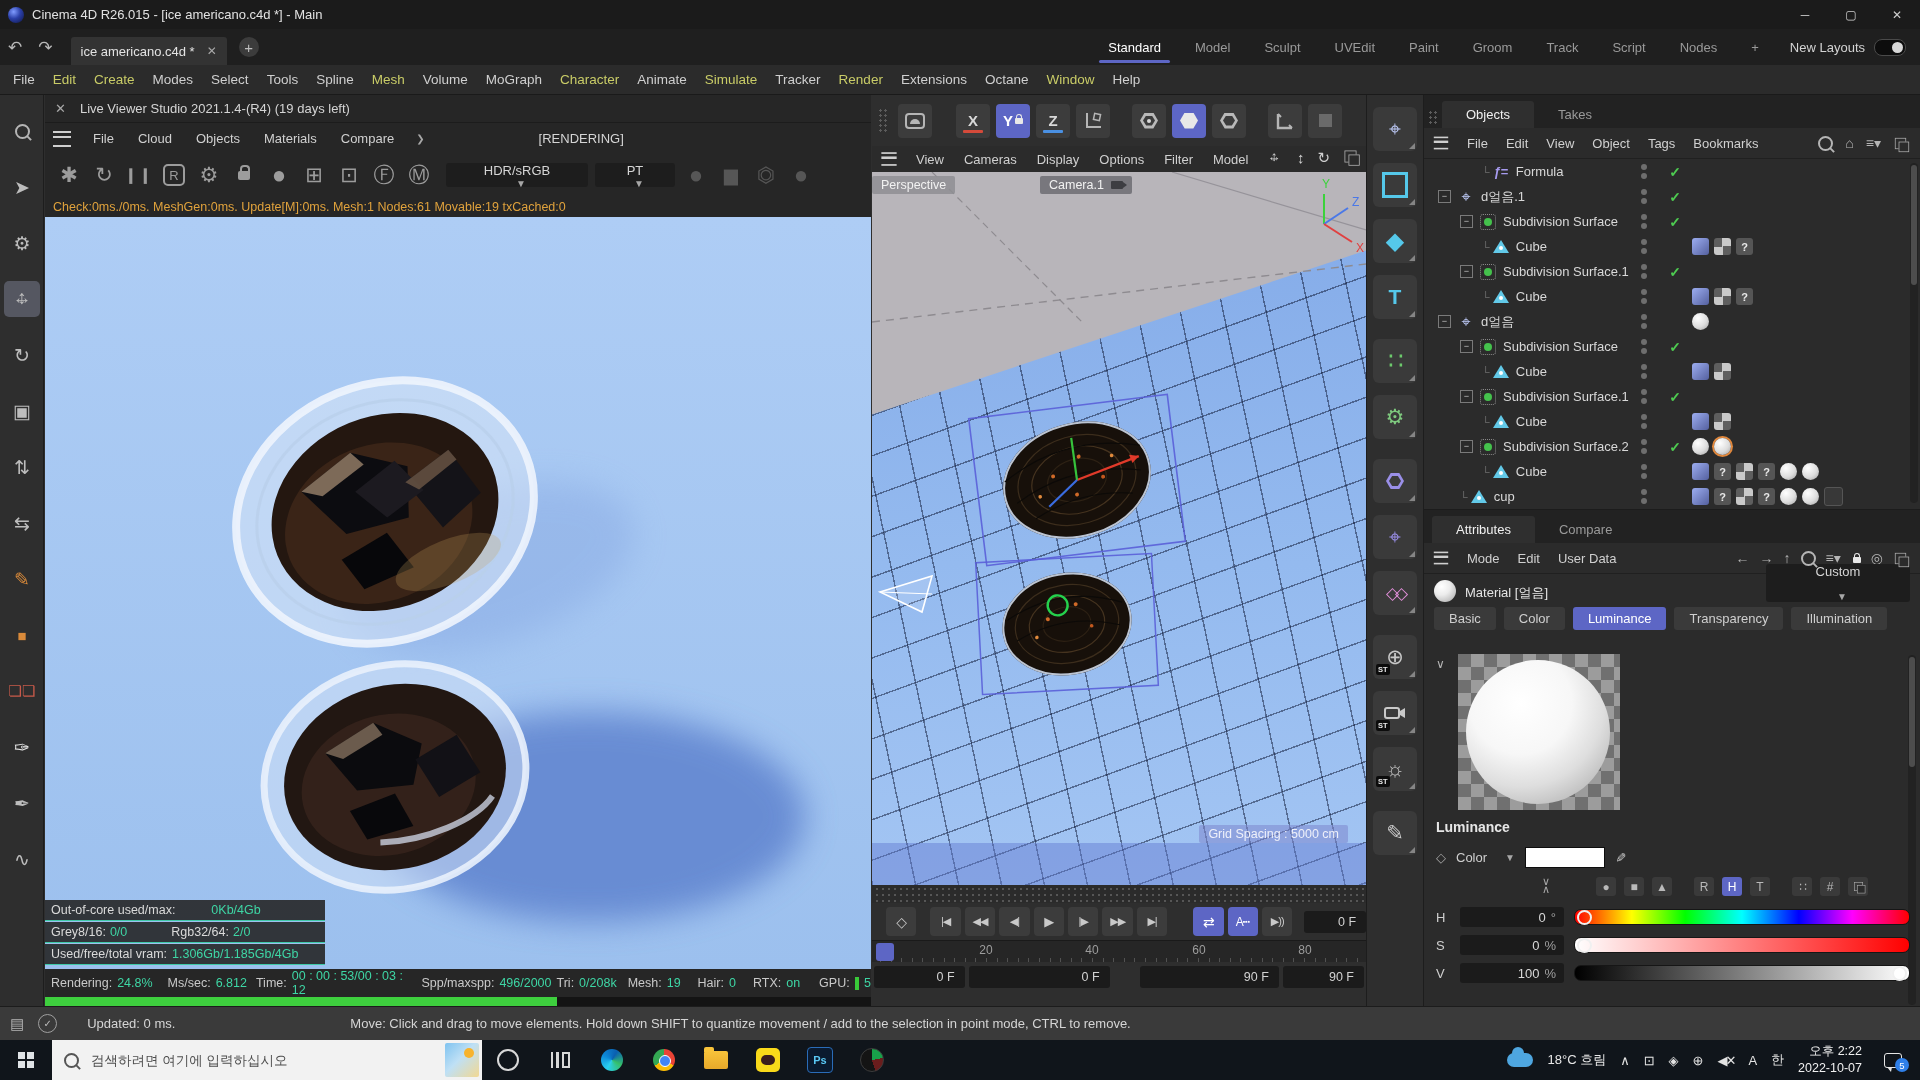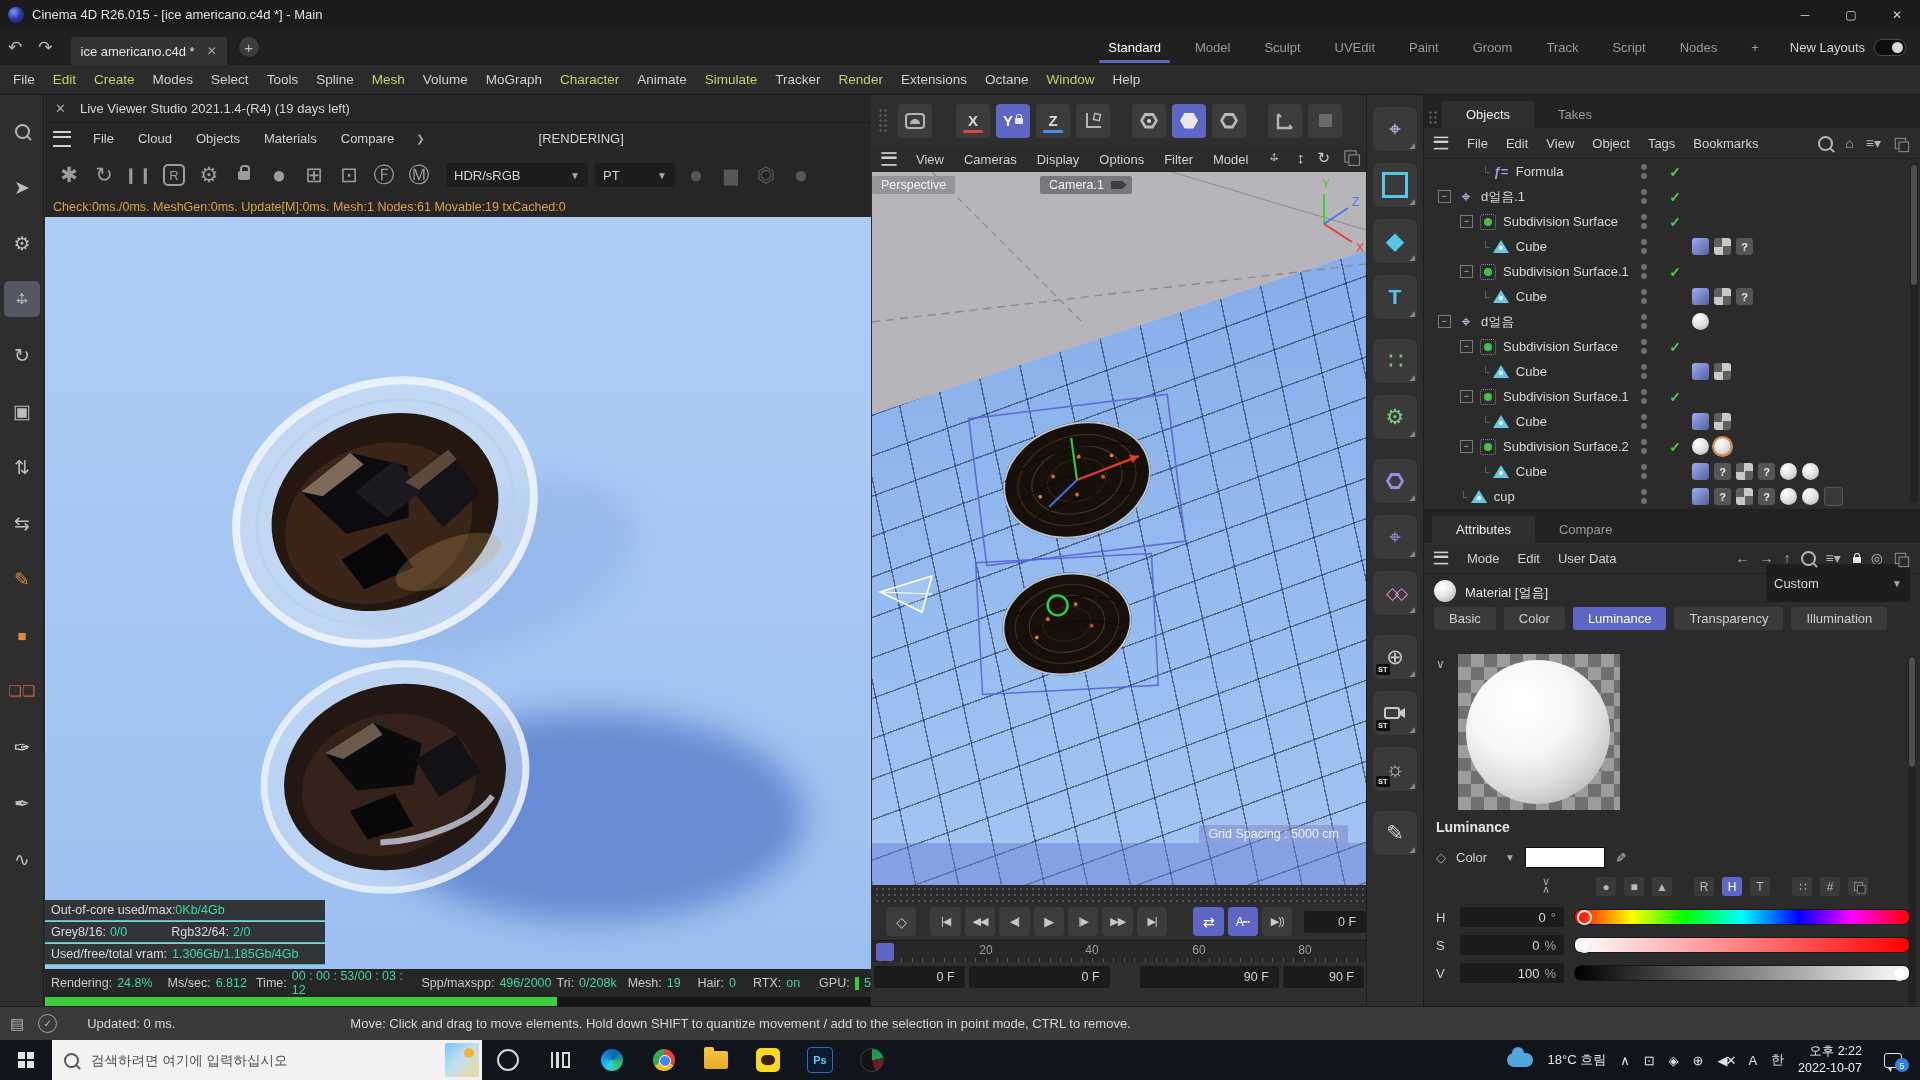--- a/index.html
+++ b/index.html
@@ -28,21 +28,21 @@
   .ws.active::after{content:"";position:absolute;left:8px;right:8px;bottom:2px;height:3px;background:#5d66c5;border-radius:2px;}
   #new-layouts{display:flex;align-items:center;gap:9px;padding:0 14px;color:#d3d3d3;}
   .toggle{width:30px;height:15px;border-radius:8px;background:#0d0d0d;border:1px solid #4a4a4a;position:relative;}
   .toggle::after{content:"";position:absolute;right:2px;top:2px;width:11px;height:11px;border-radius:50%;background:#d8d8d8;}
   #menubar{left:0;top:65px;width:1920px;height:30px;background:#2b2b2b;display:flex;align-items:center;padding-left:4px;
      border-bottom:1px solid #1a1a1a;box-sizing:border-box;}
   .mi{padding:0 9px;color:#cfcfcf;font-size:13.5px;}
   .mi.accent{color:#c9cc67;}
   .tbtn{background:#3c3c3c;border-radius:4px;display:flex;align-items:center;justify-content:center;color:#c9c9c9;}
   .tbtn.active{background:#5d66c5;color:#fff;}
-  .ddl{background:#1d1d1d;border-radius:3px;display:flex;align-items:center;color:#d5d5d5;padding:0 8px;justify-content:space-between;}
+  .ddl{background:#1d1d1d;border-radius:3px;display:flex;align-items:center;color:#d5d5d5;padding:0 8px;justify-content:space-between;flex-direction:column;}
   .chev{font-size:10px;color:#a7a7a7;margin-left:8px;}
   .mag{width:11px;height:11px;border:2px solid #b5b5b5;border-radius:50%;position:relative;display:inline-block;}
   .mag::after{content:"";position:absolute;width:6px;height:2px;background:#b5b5b5;transform:rotate(45deg);left:9px;top:11px;}
   .dots-handle{width:10px;height:26px;background-image:radial-gradient(#5c5c5c 1px,transparent 1.3px);background-size:5px 5px;}
   .dblsq{width:13px;height:13px;border:1.5px solid #b0b0b0;position:relative;display:inline-block;}
   .dblsq::after{content:"";position:absolute;left:4px;top:4px;width:12px;height:12px;border:1.5px solid #b0b0b0;background:#2b2b2b;}
   .locksm{width:8px;height:6px;background:#e8e8e8;border-radius:1px;position:relative;display:inline-block;margin-left:2px;}
   .locksm::before{content:"";position:absolute;left:1px;top:-4px;width:4px;height:4px;border:1.5px solid #e8e8e8;border-bottom:none;border-radius:3px 3px 0 0;}
   .hex{width:18px;height:16px;background:#b9b9b9;clip-path:polygon(26% 0,74% 0,100% 50%,74% 100%,26% 100%,0 50%);position:relative;display:inline-block;}
   .hex.inner::after{content:"";position:absolute;left:3px;top:3px;right:3px;bottom:3px;background:#3c3c3c;clip-path:polygon(26% 0,74% 0,100% 50%,74% 100%,26% 100%,0 50%);}
@@ -64,21 +64,21 @@
   #lv-menu{height:31px;display:flex;align-items:center;gap:4px;padding-left:8px;color:#d0d0d0;}
   .hamb{width:18px;height:12px;border-top:2.5px solid #cfcfcf;border-bottom:2.5px solid #cfcfcf;position:relative;margin-right:8px;}
   .hamb::after{content:"";position:absolute;left:0;top:3px;width:100%;height:2.5px;background:#cfcfcf;}
   .lvmi{padding:0 10px;}
   #lv-tools{height:42px;display:flex;align-items:center;gap:7px;padding-left:10px;color:#9f9f9f;}
   .lvico{font-size:21px;color:#9c9c9c;display:flex;align-items:center;justify-content:center;width:28px;height:30px;}
   .rbox{border:2px solid #9c9c9c;border-radius:5px;font-size:13px;width:18px;height:18px;display:flex;align-items:center;justify-content:center;}
   #lv-stats{height:22px;display:flex;align-items:center;padding-left:8px;font-size:12.5px;color:#e0a23c;background:#262626;}
   #lv-render{position:absolute;left:0;top:122px;width:826px;height:752px;overflow:hidden;background:#a5c7f2;}
   .ov-line{position:absolute;left:0;height:21px;background:rgba(38,38,38,.9);border-bottom:1px solid #3ec9a7;
-     display:flex;align-items:center;font-size:12.5px;color:#dadada;padding:0 6px;box-sizing:border-box;}
+     display:flex;align-items:center;font-size:12.5px;color:#dadada;padding:0 6px;box-sizing:border-box;gap:36px;}
   .teal{color:#3ed6a5;}
   #lv-progress{position:absolute;left:0;top:874px;width:826px;height:28px;background:#262626;display:flex;align-items:center;
      gap:5px;padding-left:6px;font-size:12.5px;color:#c9c9c9;box-sizing:border-box;}
   #lv-bar{position:absolute;left:0;top:902px;width:826px;height:9px;background:#141414;}
   #lv-bar .fill{height:100%;width:62%;background:#3ecf3e;}
 
   
   #vp-toolbar{left:872px;top:95px;width:494px;height:51px;background:#2e2e2e;display:flex;align-items:center;gap:6px;padding-left:6px;box-sizing:border-box;}
   .vtb{width:34px;height:34px;}
   .ul-red::after,.ul-blue::after{content:"";position:absolute;left:7px;right:7px;bottom:5px;height:3px;border-radius:1px;}

